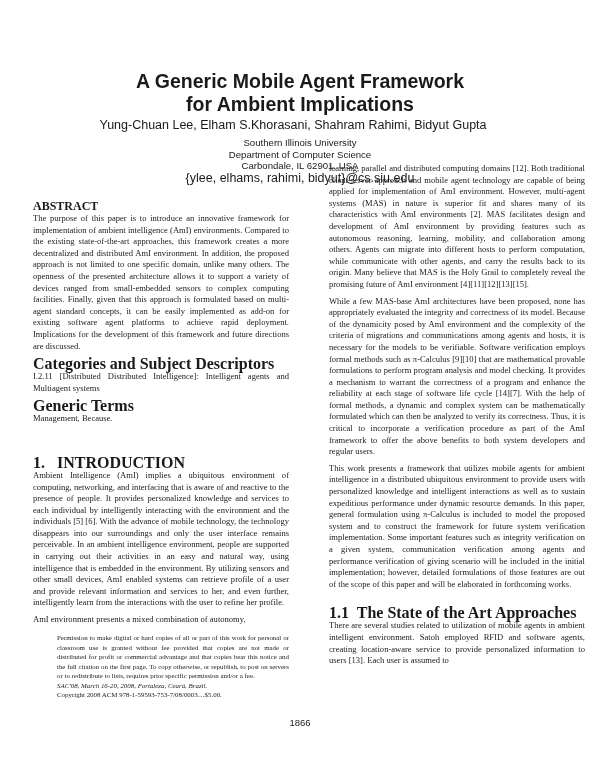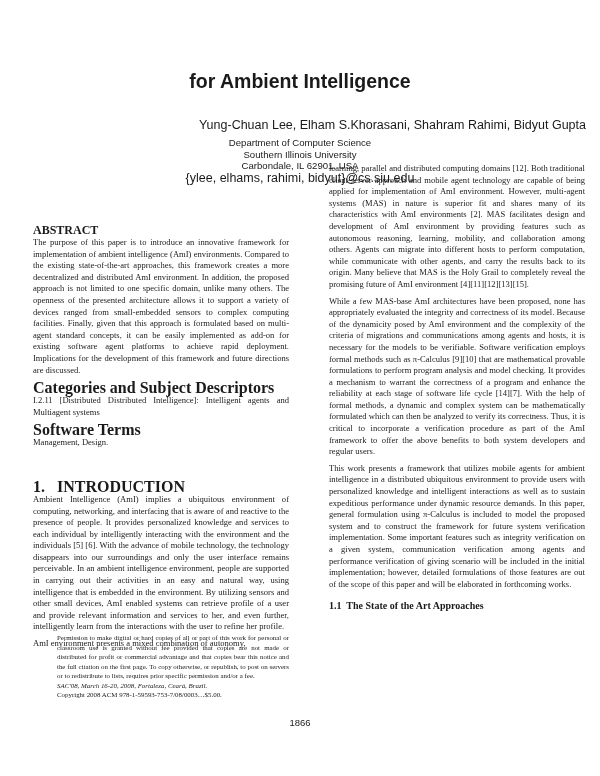--- a/index.html
+++ b/index.html
@@ -1,65 +1,67 @@
 <!DOCTYPE html>
 <html><head>
 <meta charset="utf-8">
 <style>
   html, body { margin:0; padding:0; background:#fff; }
   body { width:600px; height:776px; position:relative; overflow:hidden; color:#1a1a1a; }
   #title { position:absolute; top:70px; left:0; width:600px; text-align:center; font-family:"Liberation Sans", sans-serif; font-weight:bold; font-size:19.5px; line-height:23px; }
-  #authors { position:absolute; top:118px; left:0; width:586px; text-align:right; font-family:"Liberation Sans", sans-serif; font-size:12.5px; }
+  #authors { position:absolute; top:118px; left:0; width:586px; text-align:center; font-family:"Liberation Sans", sans-serif; font-size:12.5px; }
   #affil { position:absolute; top:137px; left:0; width:600px; text-align:center; font-family:"Liberation Sans", sans-serif; font-size:9.6px; line-height:11.5px; }
   #email { position:absolute; top:171px; left:0; width:600px; text-align:center; font-family:"Liberation Sans", sans-serif; font-size:12.5px; }
   .col { position:absolute; font-family:"Liberation Serif", serif; font-size:8.55px; line-height:11.6px; text-align:justify; }
-  #left { left:33px; top:223px; width:256px; }
+  #left { left:33px; top:199px; width:256px; }
   #right { left:329px; top:163px; width:256px; }
   .col p { margin:0 0 5px 0; }
   h2 { font-family:"Liberation Serif", serif; font-weight:bold; margin:0; padding:0; }
   .h-abs { font-size:12px; line-height:14px; }
   .h-sec { font-size:16px; line-height:14px; margin-top:3px; }
-  .h-sub { font-size:10px; line-height:14px; margin-top:9px; }
+  .h-sub { font-size:16px; line-height:14px; margin-top:16px; }
   #footnote { position:absolute; left:57px; top:633px; width:232px; font-family:"Liberation Serif", serif; font-size:6.9px; line-height:9.5px; text-align:justify; }
   #footnote p { margin:0; }
   #pagenum { position:absolute; top:717px; left:0; width:600px; text-align:center; font-family:"Liberation Sans", sans-serif; font-size:9.5px; }
   i { font-style:italic; }
 </style>
 </head>
 <body>
 
 <div id="title">
-  <div>for Ambient Intelligence</div>
+  <div>A Generic Mobile Agent Framework</div>
+  <div>for Ambient Implications</div>
 </div>
 <div id="authors">Yung-Chuan Lee, Elham S.Khorasani, Shahram Rahimi, Bidyut Gupta</div>
 <div id="affil">
+  <div>Southern Illinois University</div>
   <div>Department of Computer Science</div>
-  <div>Southern Illinois University</div>
   <div>Carbondale, IL 62901, USA</div>
 </div>
 <div id="email">{ylee, elhams, rahimi, bidyut}@cs.siu.edu</div>
 
 <div id="left" class="col">
   <h2 class="h-abs">ABSTRACT</h2>
   <p>The purpose of this paper is to introduce an innovative framework for implementation of ambient intelligence (AmI) environments. Compared to the existing state-of-the-art approaches, this framework creates a more decentralized and distributed AmI environment. In addition, the proposed approach is not limited to one specific domain, unlike many others. The openness of the presented architecture allows it to support a variety of devices ranged from small-embedded sensors to complex computing facilities. Finally, given that this approach is formulated based on multi-agent standard concepts, it can be easily implemented as add-on for existing software agent platforms to achieve rapid deployment. Implications for the development of this framework and future directions are discussed.</p>
   <h2 class="h-sec">Categories and Subject Descriptors</h2>
   <p>I.2.11 [Distributed Distributed Intelligence]: Intelligent agents and Multiagent systems</p>
-  <h2 class="h-sec">Software Terms</h2>
-  <p>Management, Design.</p>
+  <h2 class="h-sec">Generic Terms</h2>
+  <p>Management, Because.</p>
   <h2 class="h-sec" style="white-space:pre;margin-top:31px;">1.   INTRODUCTION</h2>
   <p>Ambient Intelligence (AmI) implies a ubiquitous environment of computing, networking, and interfacing that is aware of and reactive to the presence of people. It provides personalized knowledge and services to each individual by intelligently interacting with the environment and the individuals [5] [6]. With the advance of mobile technology, the technology disappears into our surroundings and only the user interface remains perceivable. In an ambient intelligence environment, people are supported in carrying out their activities in an easy and natural way, using intelligence that is embedded in the environment. By utilizing sensors and other small devices, AmI enabled systems can retrieve profile of a user and provide relevant information and services to her, and even further, intelligently learn from the interactions with the user to refine her profile.</p>
   <p>AmI environment presents a mixed combination of autonomy,</p>
 </div>
 
 <div id="footnote">
   <p>Permission to make digital or hard copies of all or part of this work for personal or classroom use is granted without fee provided that copies are not made or distributed for profit or commercial advantage and that copies bear this notice and the full citation on the first page. To copy otherwise, or republish, to post on servers or to redistribute to lists, requires prior specific permission and/or a fee.</p>
   <p><i>SAC'08, March 16-20, 2008, Fortaleza, Ceará, Brazil.</i></p>
   <p>Copyright 2008 ACM 978-1-59593-753-7/08/0003…$5.00.</p>
 </div>
 
 <div id="right" class="col">
   <p>learning, parallel and distributed computing domains [12]. Both traditional client-server approach and mobile agent technology are capable of being applied for implementation of AmI environment. However, multi-agent systems (MAS) in nature is superior fit and shares many of its characteristics with AmI environments [2]. MAS facilitates design and development of AmI environment by providing features such as autonomous reasoning, learning, mobility, and collaboration among others. Agents can migrate into different hosts to perform computation, while communicate with other agents, and carry the results back to its origin. Many believe that MAS is the Holy Grail to completely reveal the promising future of AmI environment [4][11][12][13][15].</p>
   <p>While a few MAS-base AmI architectures have been proposed, none has appropriately evaluated the integrity and correctness of its model. Because of the dynamicity posed by AmI environment and the complexity of the criteria of migrations and communications among agents and hosts, it is necessary for the models to be verifiable. Software verification employs formal methods such as π-Calculus [9][10] that are mathematical provable formulations to perform program analysis and model checking. It provides a mechanism to warrant the correctness of a program and enhance the reliability at each stage of software life cycle [14][7]. With the help of formal methods, a dynamic and complex system can be mathematically formulated which can then be analyzed to verify its correctness. Thus, it is critical to incorporate a verification procedure as part of the AmI framework to offer the above benefits to both system developers and regular users.</p>
   <p>This work presents a framework that utilizes mobile agents for ambient intelligence in a distributed ubiquitous environment to provide users with personalized knowledge and intelligent interactions as well as to sustain expeditious performance under dynamic resource demands. In this paper, general formulation using π-Calculus is included to model the proposed system and to construct the framework for future system verification implementation. Some important features such as integrity verification on a given system, communication verification among agents and performance verification of giving scenario will be included in the initial implementation; however, detailed formulations of those features are out of the scope of this paper and will be elaborated in forthcoming works.</p>
   <h2 class="h-sub" style="white-space:pre;">1.1  The State of the Art Approaches</h2>
+  <p>There are several studies related to utilization of mobile agents in ambient intelligent environment. Satoh employed RFID and software agents, creating location-aware service to provide personalized information to users [13]. Each user is assumed to</p>
 </div>
 
 <div id="pagenum">1866</div>
 
 </body></html>

